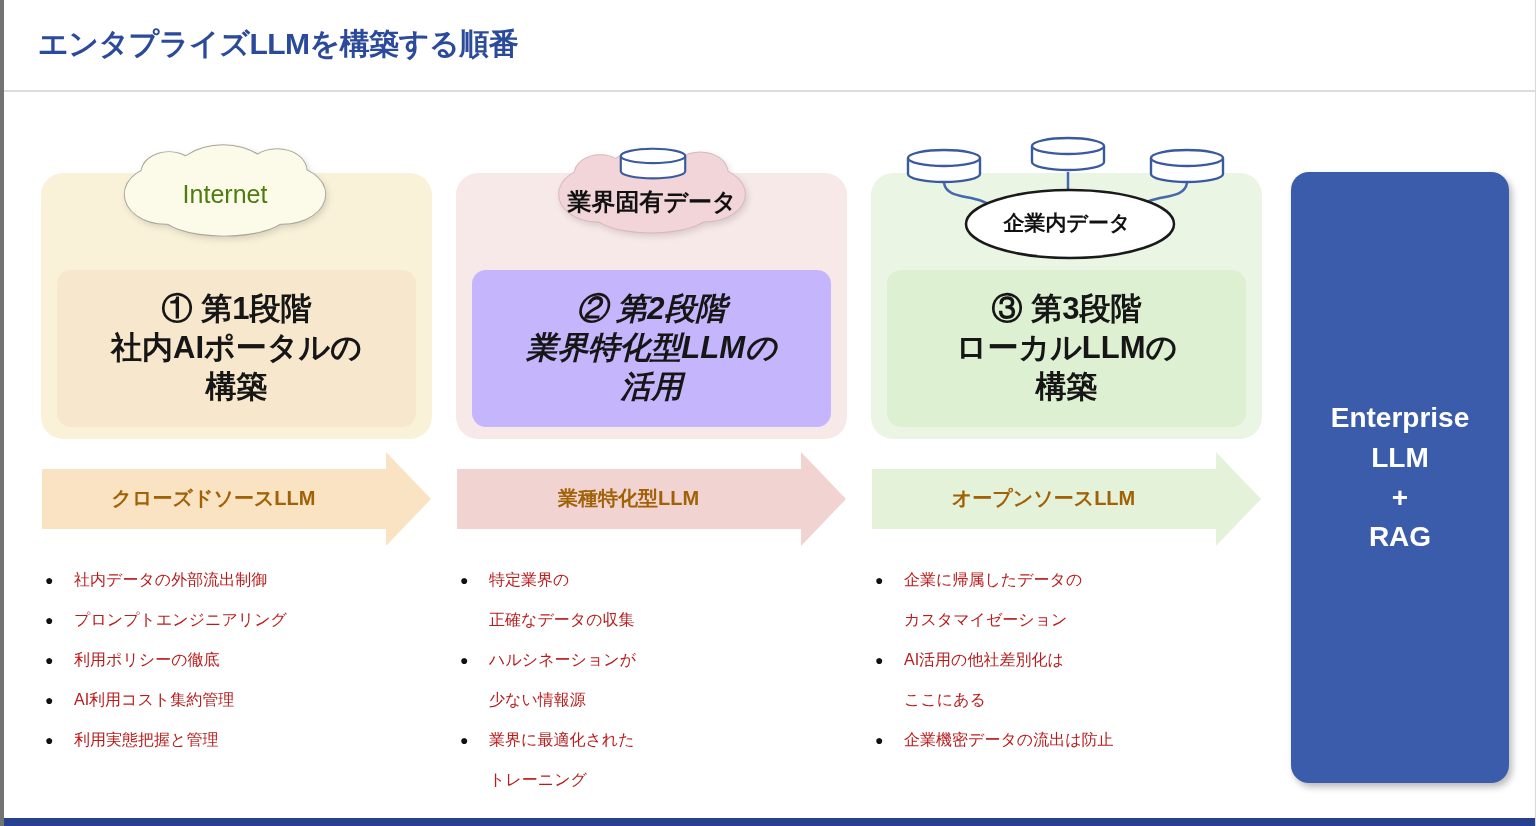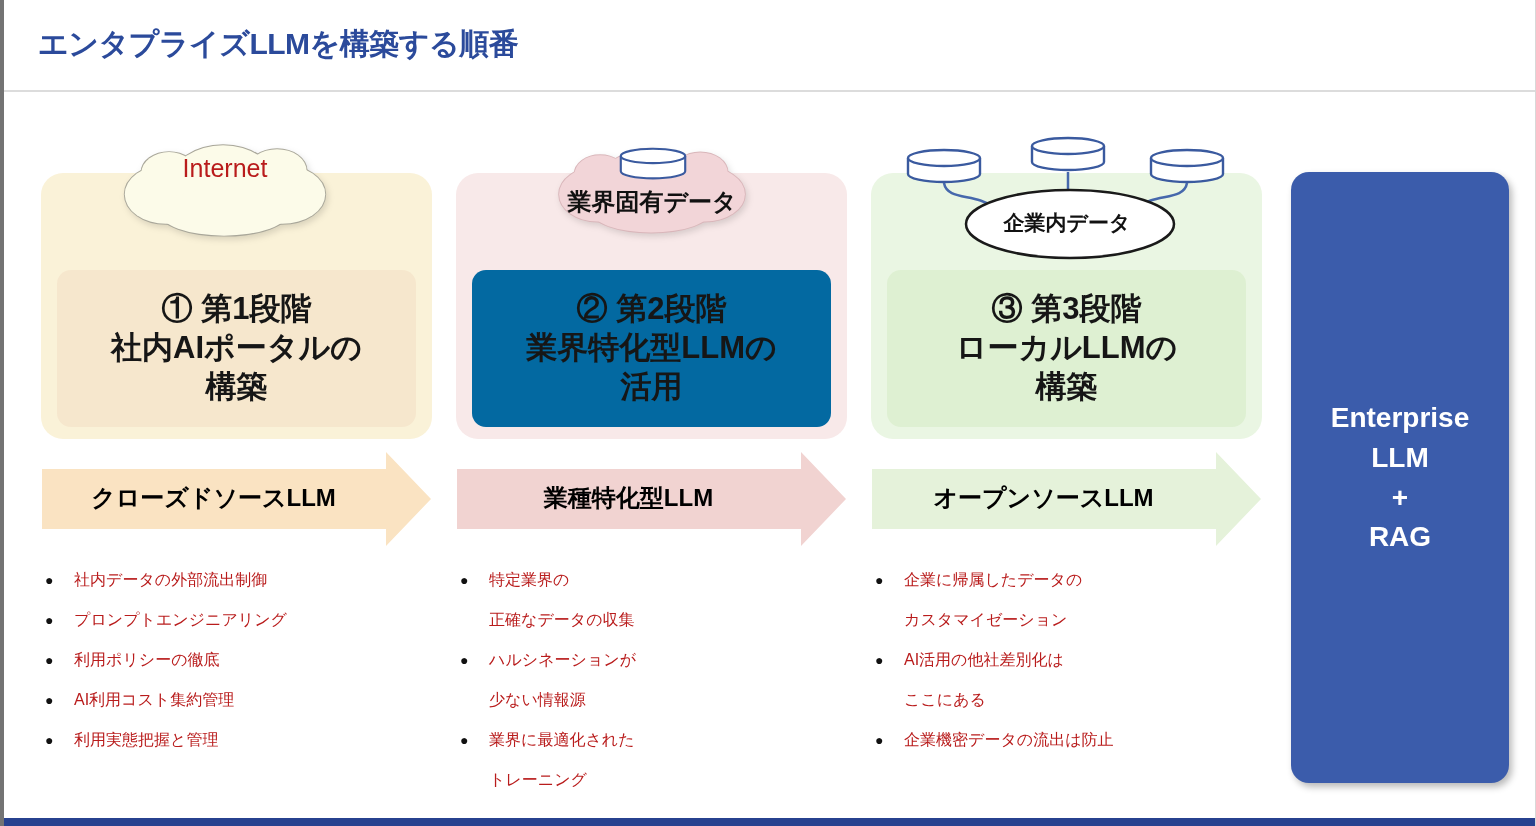--- a/index.html
+++ b/index.html
@@ -31,42 +31,42 @@
   .outer-box{position:absolute;left:0;top:173px;width:391px;height:266px;border-radius:22px;}
   .cw1 .outer-box{background:#faf2d8;}
   .cw2 .outer-box{background:#f8e9e9;}
   .cw3 .outer-box{background:#eaf6e3;}
 
   .inner-box{
     position:absolute;left:16px;top:270px;width:359px;height:157px;border-radius:14px;
     display:flex;align-items:center;justify-content:center;text-align:center;
   }
   .cw1 .inner-box{background:#f6e7cd;text-align:center;}
-  .cw2 .inner-box{background:#0369a1;}
+  .cw2 .inner-box{background:#c4b5fd;font-style:italic;}
   .cw3 .inner-box{background:#def0d2;}
   .stage-title{font-size:31px;font-weight:bold;color:#161616;line-height:1.25;}
 
   
   .cloud1{position:absolute;left:71px;top:130px;filter:drop-shadow(2px 3px 3px rgba(0,0,0,.13));}
   .cloud2{position:absolute;left:86px;top:136px;filter:drop-shadow(2px 3px 3px rgba(0,0,0,.13));}
-  .cloud1-label{position:absolute;left:71px;top:118px;width:226px;height:100px;
-    display:flex;align-items:center;justify-content:center;font-size:25px;color:#b91c1c;}
+  .cloud1-label{position:absolute;left:71px;top:144px;width:226px;height:100px;
+    display:flex;align-items:center;justify-content:center;font-size:25px;color:#4d7c0f;}
   .cloud2-label{position:absolute;left:86px;top:186px;width:220px;text-align:center;
     font-size:24px;font-weight:bold;color:#111;}
   .cyl2{position:absolute;left:163px;top:146px;}
   .g3{position:absolute;left:0;top:131px;}
   .ellipse3-label{position:absolute;left:96px;top:209px;width:200px;text-align:center;
     font-size:21px;font-weight:600;color:#111;}
 
   
   .arrow-svg{position:absolute;left:0;top:450px;}
   .arrow-label{
     position:absolute;left:0;top:468px;width:345px;height:60px;
     display:flex;align-items:center;justify-content:center;
-    font-size:24px;font-weight:bold;color:#000000;
+    font-size:20px;font-weight:bold;color:#a16207;
   }
 
   
   .bullets{position:absolute;left:3px;top:560px;width:402px;margin:0;padding:0;list-style:none;}
   .bullets li{position:relative;padding-left:30px;font-size:16px;color:#b91c1c;line-height:40px;white-space:nowrap;}
   .bullets li.b::before{content:"●";position:absolute;left:1px;top:0;font-size:14px;color:#111;}
 
   
   .result-panel{
     position:absolute;left:1287px;top:172px;width:218px;height:611px;border-radius:18px;

